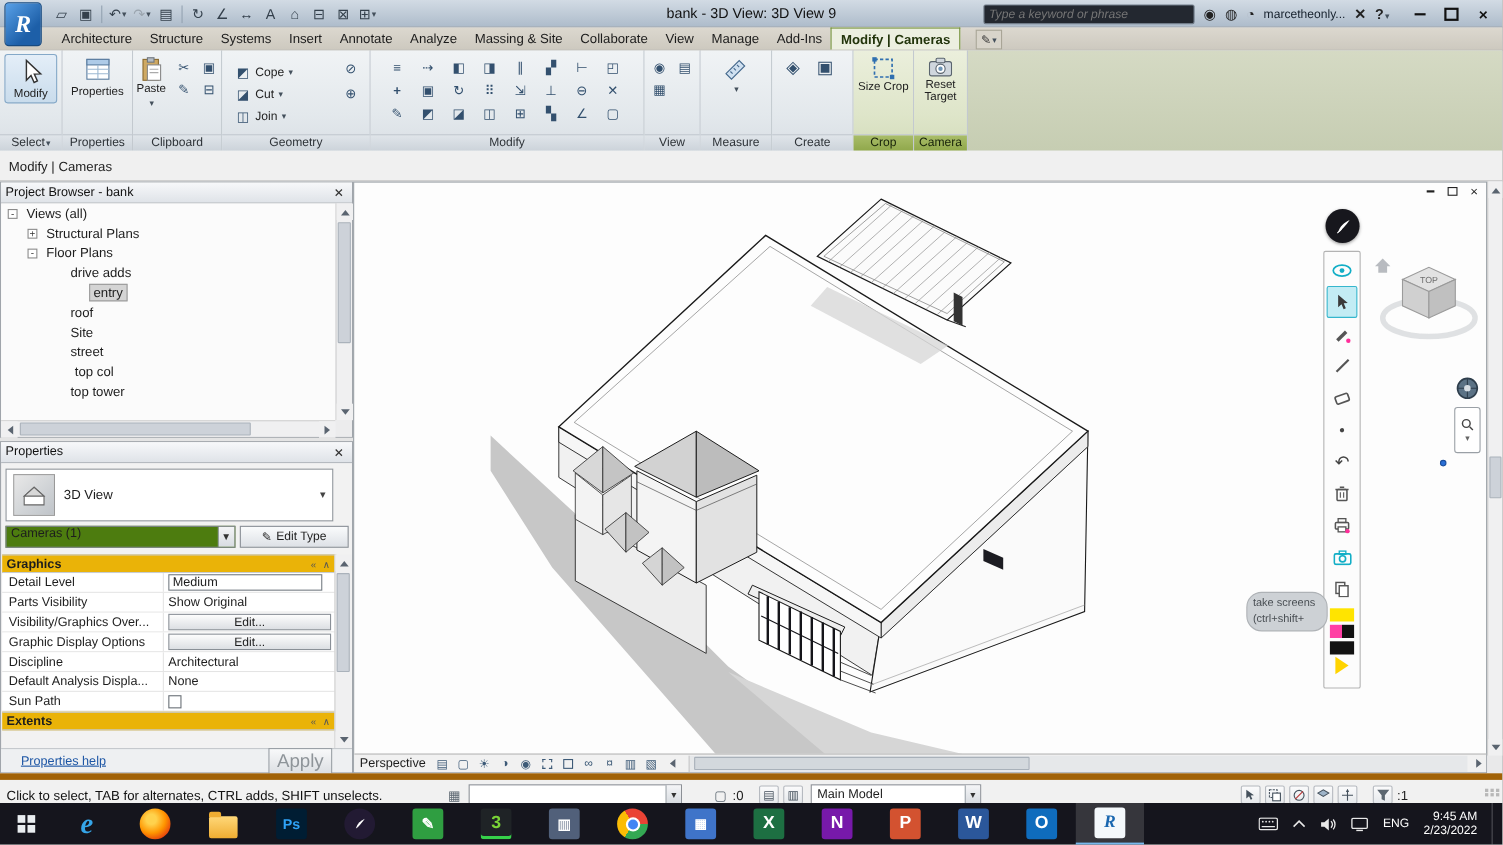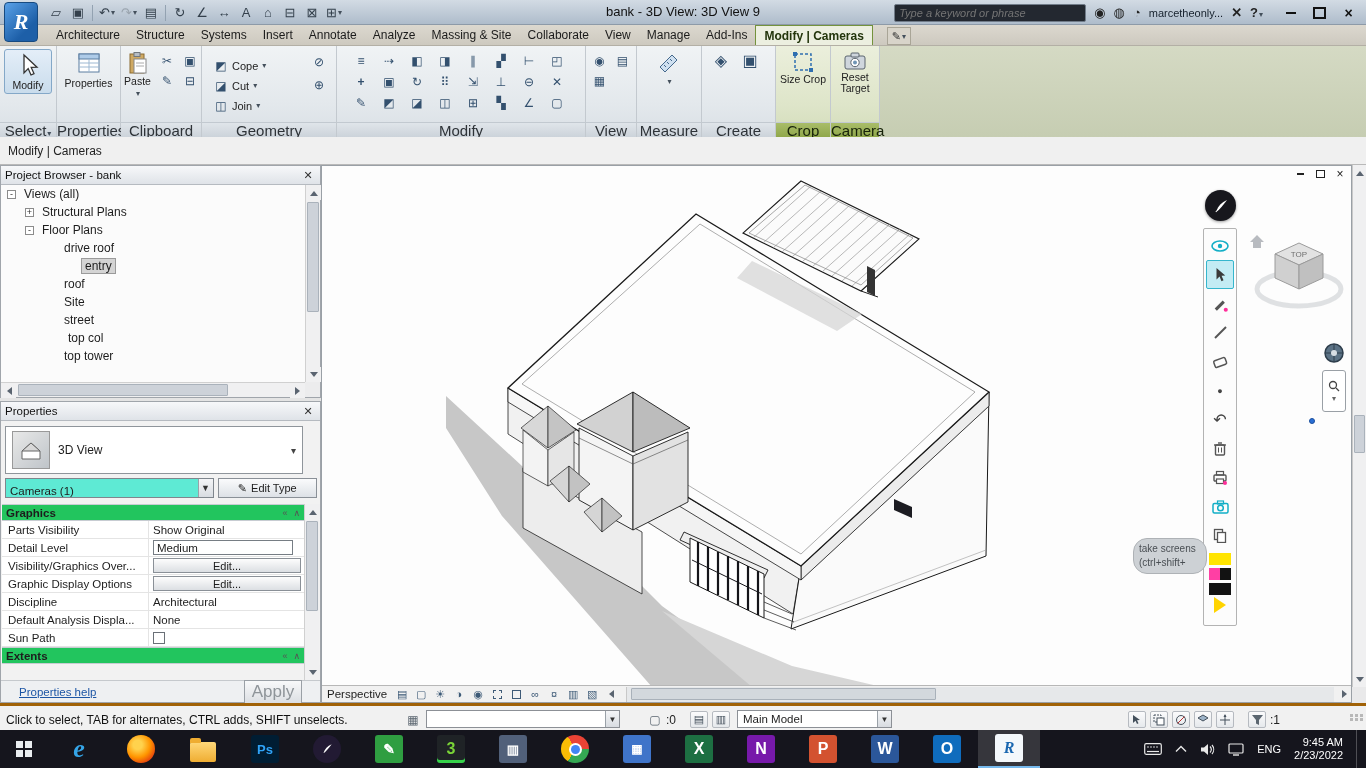--- a/index.html
+++ b/index.html
@@ -30,21 +30,21 @@
 
 #tabstrip{position:absolute;left:0;top:25px;width:1366px;height:21px;background:linear-gradient(#dcd8cf,#cdc9bf);border-bottom:1px solid #b3afa5;display:flex;align-items:flex-end;padding-left:48px}
 .rtab{padding:0 8px;height:20px;line-height:20px;font-size:12px;color:#1b1b1b;white-space:nowrap}
 .rtab.ctx{background:#ecefe0;border:1px solid #74923c;border-bottom:none;font-weight:bold;color:#23350c}
 .ctx-toggle{margin-left:14px;height:18px;padding:0 4px;display:flex;align-items:center;border:1px solid #a9a597;background:#d8d4ca;font-size:11px;color:#333}
 
 
 #ribbon{position:absolute;left:0;top:46px;width:1366px;height:91px;display:flex;background:#dfe5e9}
 .rpanel{position:relative;height:91px;border-right:1px solid #c3c9cf;background:linear-gradient(#f0f3f5,#e3e8ec 65%,#d9dfe5);flex-shrink:0}
 .rpanel.green{background:linear-gradient(#ebefdc,#dee5c9 65%,#d3dcba)}
-.plabel{position:absolute;left:0;right:0;bottom:0;height:15px;line-height:15px;font-size:15px;text-align:center;color:#2e3338;background:linear-gradient(#e0e5ea,#ccd3da);border-top:1px solid #c2c9d0}
+.plabel{position:absolute;left:0;right:0;bottom:0;height:15px;line-height:15px;font-size:11px;text-align:center;color:#2e3338;background:linear-gradient(#e0e5ea,#ccd3da);border-top:1px solid #c2c9d0}
 .green .plabel{background:linear-gradient(#a9bd69,#90a84b);color:#18230a}
 .pbody{position:absolute;left:0;right:0;top:0;bottom:15px;display:flex;align-items:flex-start;justify-content:center;gap:2px;padding-top:3px}
 .bigbtn{width:48px;display:flex;flex-direction:column;align-items:center;gap:1px;font-size:10.5px;color:#222;text-align:center;line-height:11px;padding-top:2px}
 .bigbtn svg{display:block}
 .si{width:22px;height:19px;display:flex;align-items:center;justify-content:center;font-size:12px;color:#33506e;border-radius:2px}
 .sgrid{display:grid;grid-auto-flow:row;gap:1px;padding-top:2px}
 .txtbtn{display:flex;align-items:center;gap:3px;font-size:11px;color:#222;height:20px;padding:0 3px}
 .modify-big{background:linear-gradient(#e4eef8,#c9dcec);border:1px solid #84a8c8;border-radius:3px;padding:3px 2px 2px 2px}
 
 
@@ -69,28 +69,28 @@
 .tri-u{border-bottom:5px solid #5a6470;margin-top:-3px}
 .tri-d{border-top:5px solid #5a6470;margin-bottom:-3px}
 .tri-l{border-right:5px solid #5a6470;margin-left:-3px}
 .tri-r{border-left:5px solid #5a6470;margin-right:-3px}
 
 #pprops{top:236px;height:302px}
 #typesel{position:absolute;left:4px;top:24px;width:298px;height:48px;background:#fff;border:1px solid #8f959b;display:flex;align-items:center;gap:8px;padding:0 6px}
 #typesel .thumbimg{width:38px;height:38px;background:linear-gradient(135deg,#e8e8e8,#bfc4c9);border:1px solid #999;display:flex;align-items:center;justify-content:center}
 #typesel .caret{margin-left:auto;font-size:10px;color:#444}
 #instrow{position:absolute;left:4px;top:76px;width:312px;height:22px;display:flex;gap:4px}
-.combo{position:relative;height:20px;background:#5eead4;border:1px solid #7f868d;display:flex;align-items:flex-end;padding:0 4px;font-size:11.5px}
+.combo{position:relative;height:20px;background:#4d7c0f;border:1px solid #7f868d;display:flex;align-items:flex-start;padding:0 4px;font-size:11.5px}
 .combo .cdd{position:absolute;right:0;top:0;bottom:0;width:15px;background:linear-gradient(#f4f5f7,#d8dce1);border-left:1px solid #9aa1a8;display:flex;align-items:center;justify-content:center;font-size:9px;color:#333}
 #edittype{width:106px;height:20px;border:1px solid #8a9097;background:linear-gradient(#fafbfc,#dde1e6);display:flex;align-items:center;justify-content:center;gap:4px;font-size:11px}
 #propgrid{position:absolute;left:1px;top:102px;width:304px}
 .prow{display:flex;height:18px;border-bottom:1px solid #e4e4e4;background:#fff;font-size:11.5px;align-items:center}
 .prow .lab{width:146px;padding-left:6px;overflow:hidden;white-space:nowrap}
 .prow .val{flex:1;border-left:1px solid #e4e4e4;padding-left:4px;overflow:hidden;white-space:nowrap;height:100%;display:flex;align-items:center}
-.sechead{display:flex;height:17px;background:#22c55e;border-top:1px solid #c7ccd2;border-bottom:1px solid #c7ccd2;font-weight:bold;font-size:11.5px;align-items:center;padding-left:4px}
+.sechead{display:flex;height:17px;background:#eab308;border-top:1px solid #c7ccd2;border-bottom:1px solid #c7ccd2;font-weight:bold;font-size:11.5px;align-items:center;padding-left:4px}
 .sechead .sctl{margin-left:auto;display:flex;gap:6px;padding-right:6px;font-weight:normal;font-size:9px;color:#555}
 .valbox{border:1px solid #767d84;height:15px;line-height:14px;padding:0 3px;background:#fff;min-width:140px}
 .editbtn{width:148px;height:15px;border:1px solid #8a9097;background:linear-gradient(#fdfdfd,#dcdfe3);font-size:11px;display:flex;align-items:center;justify-content:center}
 .chk{width:12px;height:12px;border:1px solid #6a7077;background:#fff}
 #propfoot{position:absolute;left:0;bottom:0;width:319px;height:22px;background:#eef0f2;border-top:1px solid #c5c9cd;display:flex;align-items:center;padding:0 18px}
 #prophelp{color:#1d56a5;text-decoration:underline;font-size:11.5px}
 #applybtn{margin-left:auto;width:58px;height:24px;border:1px solid #9aa0a6;background:linear-gradient(#f8f9fa,#dcdfe3);color:#8e9499;font-size:17px;display:flex;align-items:center;justify-content:center}
 
 
 #viewport{position:absolute;left:321px;top:165px;width:1031px;height:538px;background:#fdfdfd;border:1px solid #9aa0a6;overflow:hidden}
@@ -117,21 +117,21 @@
 
 
 #lslogo{position:absolute;left:1205px;top:190px;width:31px;height:31px;border-radius:50%;background:#17171d;display:flex;align-items:center;justify-content:center;box-shadow:0 1px 3px rgba(0,0,0,.4)}
 #lsbar{position:absolute;left:1203px;top:228px;width:34px;height:398px;background:#fcfcfc;border:1px solid #b3b3b3;border-radius:2px;display:flex;flex-direction:column;align-items:center;padding-top:2px}
 .lsi{width:28px;height:29px;display:flex;align-items:center;justify-content:center;border-radius:2px;font-size:15px;color:#444}
 .lsi.sel{background:#c3ecf4;border:1px solid #35b6cd}
 .swatch{width:22px;height:12px;margin-top:3px}
 #lstip{position:absolute;left:1133px;top:538px;width:74px;height:36px;background:#cdd1d5;border:1px solid #aeb2b6;border-radius:14px;padding:3px 5px;font-size:10px;color:#4a4f54;line-height:14px;overflow:hidden;white-space:nowrap;z-index:2}
 
 
-#statusbar{position:absolute;left:0;top:703px;width:1366px;height:27px;background:#f1f1f1;border-top:3px solid #a16207}
+#statusbar{position:absolute;left:0;top:703px;width:1366px;height:27px;background:#f1f1f1;border-top:6px solid #a16207}
 #statusbar .hint{position:absolute;left:6px;top:7px;font-size:12px;color:#111;white-space:nowrap}
 #wsfield{position:absolute;left:426px;top:4px;width:194px;height:18px;background:#fff;border:1px solid #8c9096}
 #wsfield .cdd{position:absolute;right:0;top:0;bottom:0;width:14px;background:linear-gradient(#f4f5f7,#d8dce1);border-left:1px solid #9aa1a8;display:flex;align-items:center;justify-content:center;font-size:8px;color:#333}
 .stico{position:absolute;top:5px;width:18px;height:17px;display:flex;align-items:center;justify-content:center;border:1px solid #b6bac0;background:linear-gradient(#fbfbfc,#e6e9ec);border-radius:2px}
 .sttxt{position:absolute;top:7px;font-size:12px;color:#222}
 #mmcombo{position:absolute;left:737px;top:4px;width:155px;height:18px;background:#fff;border:1px solid #8c9096;display:flex;align-items:center;padding-left:5px;font-size:11.5px}
 #mmcombo .cdd{position:absolute;right:0;top:0;bottom:0;width:14px;background:linear-gradient(#f4f5f7,#d8dce1);border-left:1px solid #9aa1a8;display:flex;align-items:center;justify-content:center;font-size:8px;color:#333}
 #grip{position:absolute;right:2px;top:8px;display:grid;grid-template-columns:repeat(3,4px);gap:1px}
 #grip i{width:3px;height:3px;background:#b8b8b8}
 
@@ -473,21 +473,21 @@
         </div>
         <div class="trow" style="padding-left:24px" data-name="tree-item-structural-plans">
           <span class="exp" data-name="expander-icon">+</span>
           <span class="tlabel">Structural Plans</span>
         </div>
         <div class="trow" style="padding-left:24px" data-name="tree-item-floor-plans">
           <span class="exp" data-name="expander-icon">-</span>
           <span class="tlabel">Floor Plans</span>
         </div>
         <div class="trow" style="padding-left:60px" data-name="tree-item-drive-roof">
-            <span class="tlabel">drive roof</span>
+            <span class="tlabel">drive adds</span>
           </div>
         <div class="trow" style="padding-left:80px" data-name="tree-item-entry">
             <span class="tlabel sel">entry</span>
           </div>
         <div class="trow" style="padding-left:60px" data-name="tree-item-roof">
             <span class="tlabel">roof</span>
           </div>
         <div class="trow" style="padding-left:60px" data-name="tree-item-site">
             <span class="tlabel">Site</span>
           </div>
@@ -549,28 +549,28 @@
       </div>
       <div id="propgrid" data-name="properties-grid">
         <div class="sechead" data-name="section-graphics">
           <span>Graphics</span>
           <span class="sctl">
               <i data-name="sec-collapse-icon"></i>
               <i data-name="sec-up-icon"></i>
             </span>
         </div>
         <div class="prow" data-name="property-row">
-          <span class="lab">Parts Visibility</span>
-          <span class="val" data-name="parts-visibility-value">Show Original</span>
-        </div>
-        <div class="prow" data-name="property-row">
           <span class="lab">Detail Level</span>
           <span class="val">
               <span class="valbox" data-name="detail-level-value">Medium</span>
             </span>
+        </div>
+        <div class="prow" data-name="property-row">
+          <span class="lab">Parts Visibility</span>
+          <span class="val" data-name="parts-visibility-value">Show Original</span>
         </div>
         <div class="prow" data-name="property-row">
           <span class="lab">Visibility/Graphics Over...</span>
           <span class="val">
               <span class="editbtn" data-name="visibility-edit-button">Edit...</span>
             </span>
         </div>
         <div class="prow" data-name="property-row">
           <span class="lab">Graphic Display Options</span>
           <span class="val">

